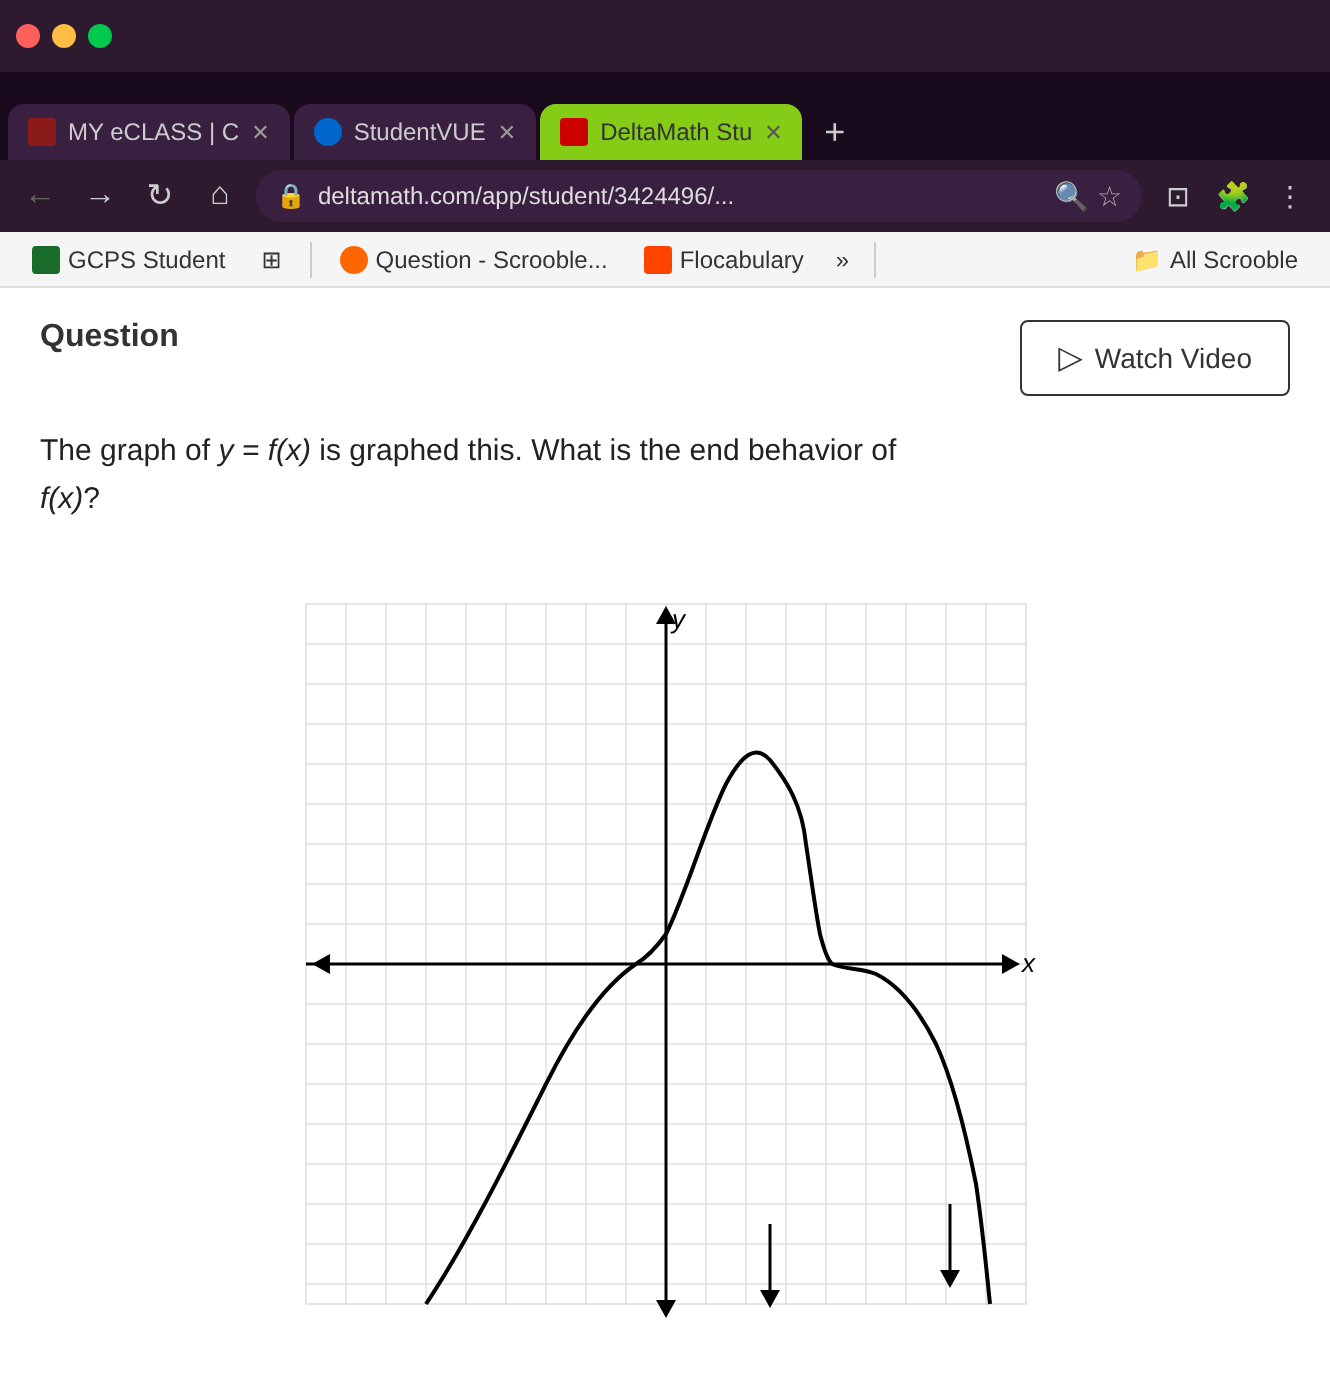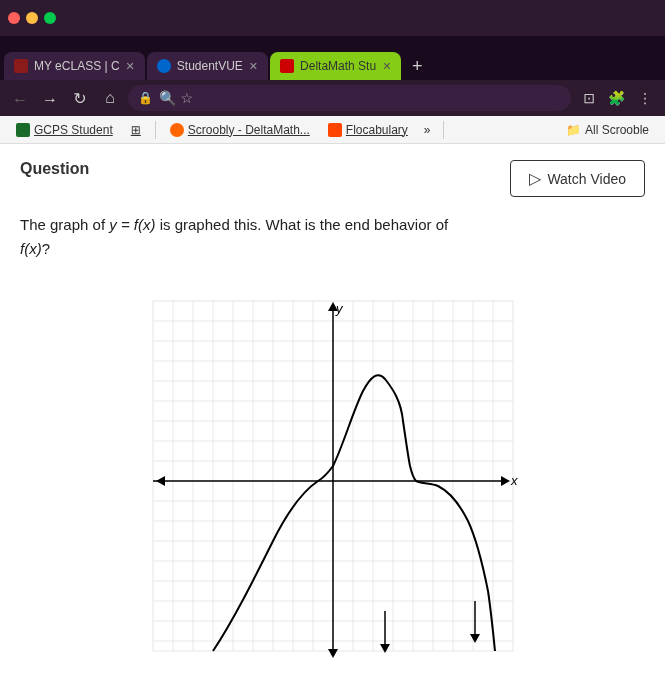--- a/index.html
+++ b/index.html
@@ -58,21 +58,21 @@
 
     
     .bookmarks-bar {
       display: flex; align-items: center; height: 28px;
       background: #f5f5f5; padding: 0 8px; gap: 2px;
       border-bottom: 1px solid #ddd;
     }
     .bookmark-item {
       display: flex; align-items: center; gap: 4px;
       padding: 2px 8px; border-radius: 4px; font-size: 12px;
-      color: #333; cursor: pointer; white-space: nowrap; text-decoration: underline;
+      color: #333; cursor: pointer; white-space: nowrap;
     }
     .bookmark-favicon { width: 14px; height: 14px; border-radius: 2px; flex-shrink: 0; }
     .bookmark-divider { width: 1px; height: 18px; background: #ccc; margin: 0 4px; }
     .bookmarks-more { display: flex; align-items: center; gap: 2px; padding: 2px 6px; border-radius: 4px; font-size: 12px; color: #333; cursor: pointer; }
     .all-bookmarks { display: flex; align-items: center; gap: 4px; margin-left: auto; padding: 2px 8px; border-radius: 4px; font-size: 12px; color: #333; cursor: pointer; }
 
     
     .page-content {
       background: white; margin: 0; padding: 0;
       width: 665px; height: calc(699px - 36px - 36px - 28px);
@@ -158,20 +158,21 @@
   </div>
 
   <div class="nav-bar">
     <div class="nav-btn disabled">←</div>
     <div class="nav-btn">→</div>
     <div class="nav-btn">↻</div>
     <div class="nav-btn">⌂</div>
 
     <div class="address-bar">
       <span class="address-icon">🔒</span>
+      <span class="address-text">deltamath.com/app/student/3424496/...</span>
       <div class="address-actions">
         <span class="address-action-btn">🔍</span>
         <span class="address-action-btn">☆</span>
       </div>
     </div>
 
     <div class="nav-extra">
       <div class="nav-extra-btn">⊡</div>
       <div class="nav-extra-btn">🧩</div>
       <div class="nav-extra-btn">⋮</div>
@@ -183,21 +184,21 @@
   <div class="bookmark-item">
     <div class="bookmark-favicon" style="background:#1a6b2a;"></div>
     <span>GCPS Student</span>
   </div>
   <div class="bookmark-item">
     <span>⊞</span>
   </div>
   <div class="bookmark-divider"></div>
   <div class="bookmark-item">
     <div class="bookmark-favicon" style="background:#ff6600; border-radius:50%;"></div>
-    <span>Scroobly - DeltaMath...</span>
+    <span>Question - Scrooble...</span>
   </div>
   <div class="bookmark-item">
     <div class="bookmark-favicon" style="background:#ff4400;"></div>
     <span>Flocabulary</span>
   </div>
   <div class="bookmarks-more">
     <span>»</span>
   </div>
   <div class="bookmark-divider"></div>
   <div class="all-bookmarks">

